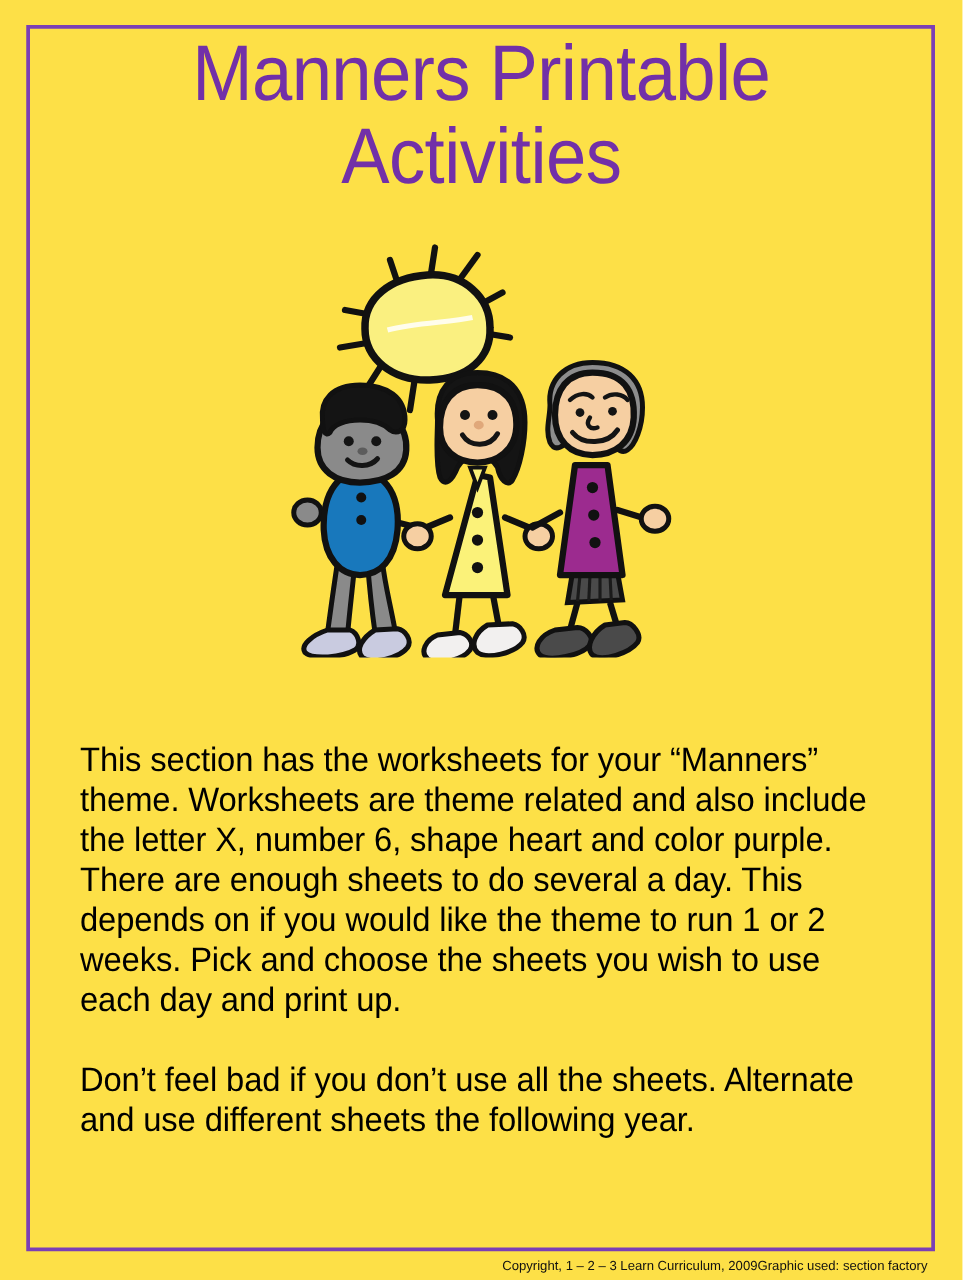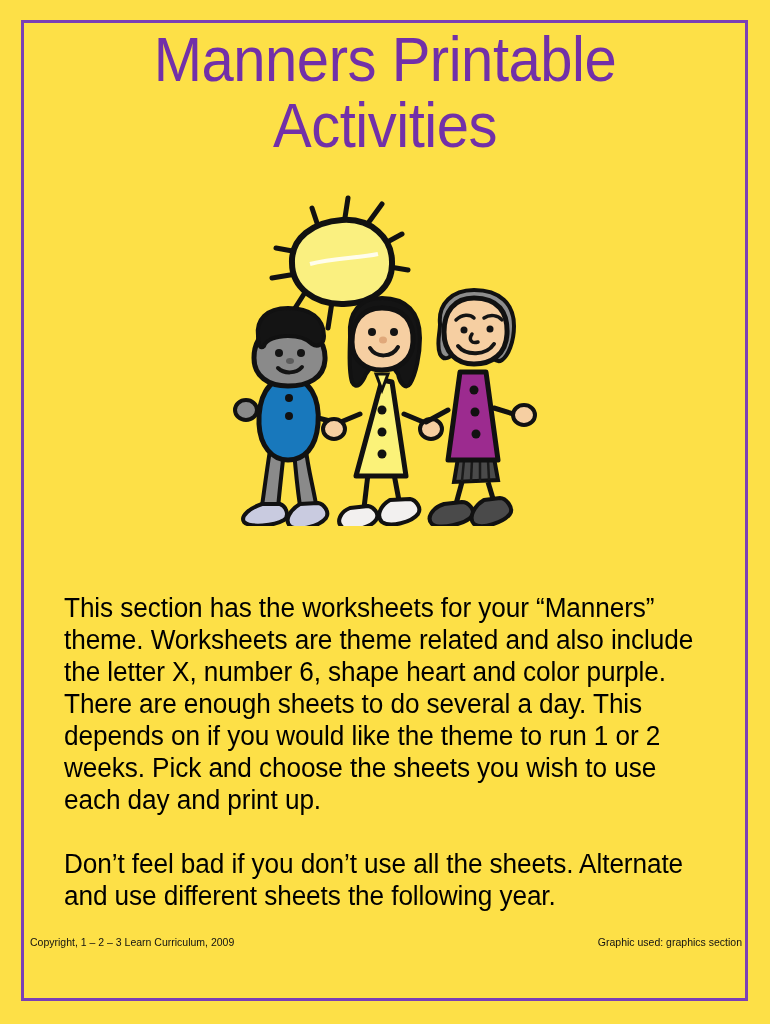--- a/index.html
+++ b/index.html
@@ -80,24 +80,24 @@
     margin: 0;
     transform: scaleX(0.97);
     transform-origin: left top;
   }
   .para + .para { margin-top: 32px; }
 
   
   #footer {
     position: absolute;
     left: 30px;
-    top: 936px;
+    top: 1007px;
     width: 712px;
     display: flex;
-    justify-content: space-between;
+    justify-content: flex-end;
     align-items: baseline;
   }
   .footer-text {
     color: #111111;
     font-family: "Liberation Sans", sans-serif;
     font-size: 10.5px;
     line-height: 13px;
     white-space: nowrap;
   }
 </style>
@@ -204,16 +204,16 @@
     </svg>
   </div>
 
   <div id="body-copy">
     <p class="para">This section has the worksheets for your “Manners” theme. Worksheets are theme related and also include the letter X, number 6, shape heart and color purple. There are enough sheets to do several a day. This depends on if you would like the theme to run 1 or 2 weeks. Pick and choose the sheets you wish to use each day and print up.</p>
     <p class="para">Don’t feel bad if you don’t use all the sheets. Alternate and use different sheets the following year.</p>
   </div>
 
   <div id="footer">
     <span class="footer-text">Copyright, 1 – 2 – 3 Learn Curriculum, 2009</span>
-    <span class="footer-text">Graphic used: graphics section</span>
+    <span class="footer-text">Graphic used: section factory</span>
   </div>
 
 </div>
 
 </body></html>

